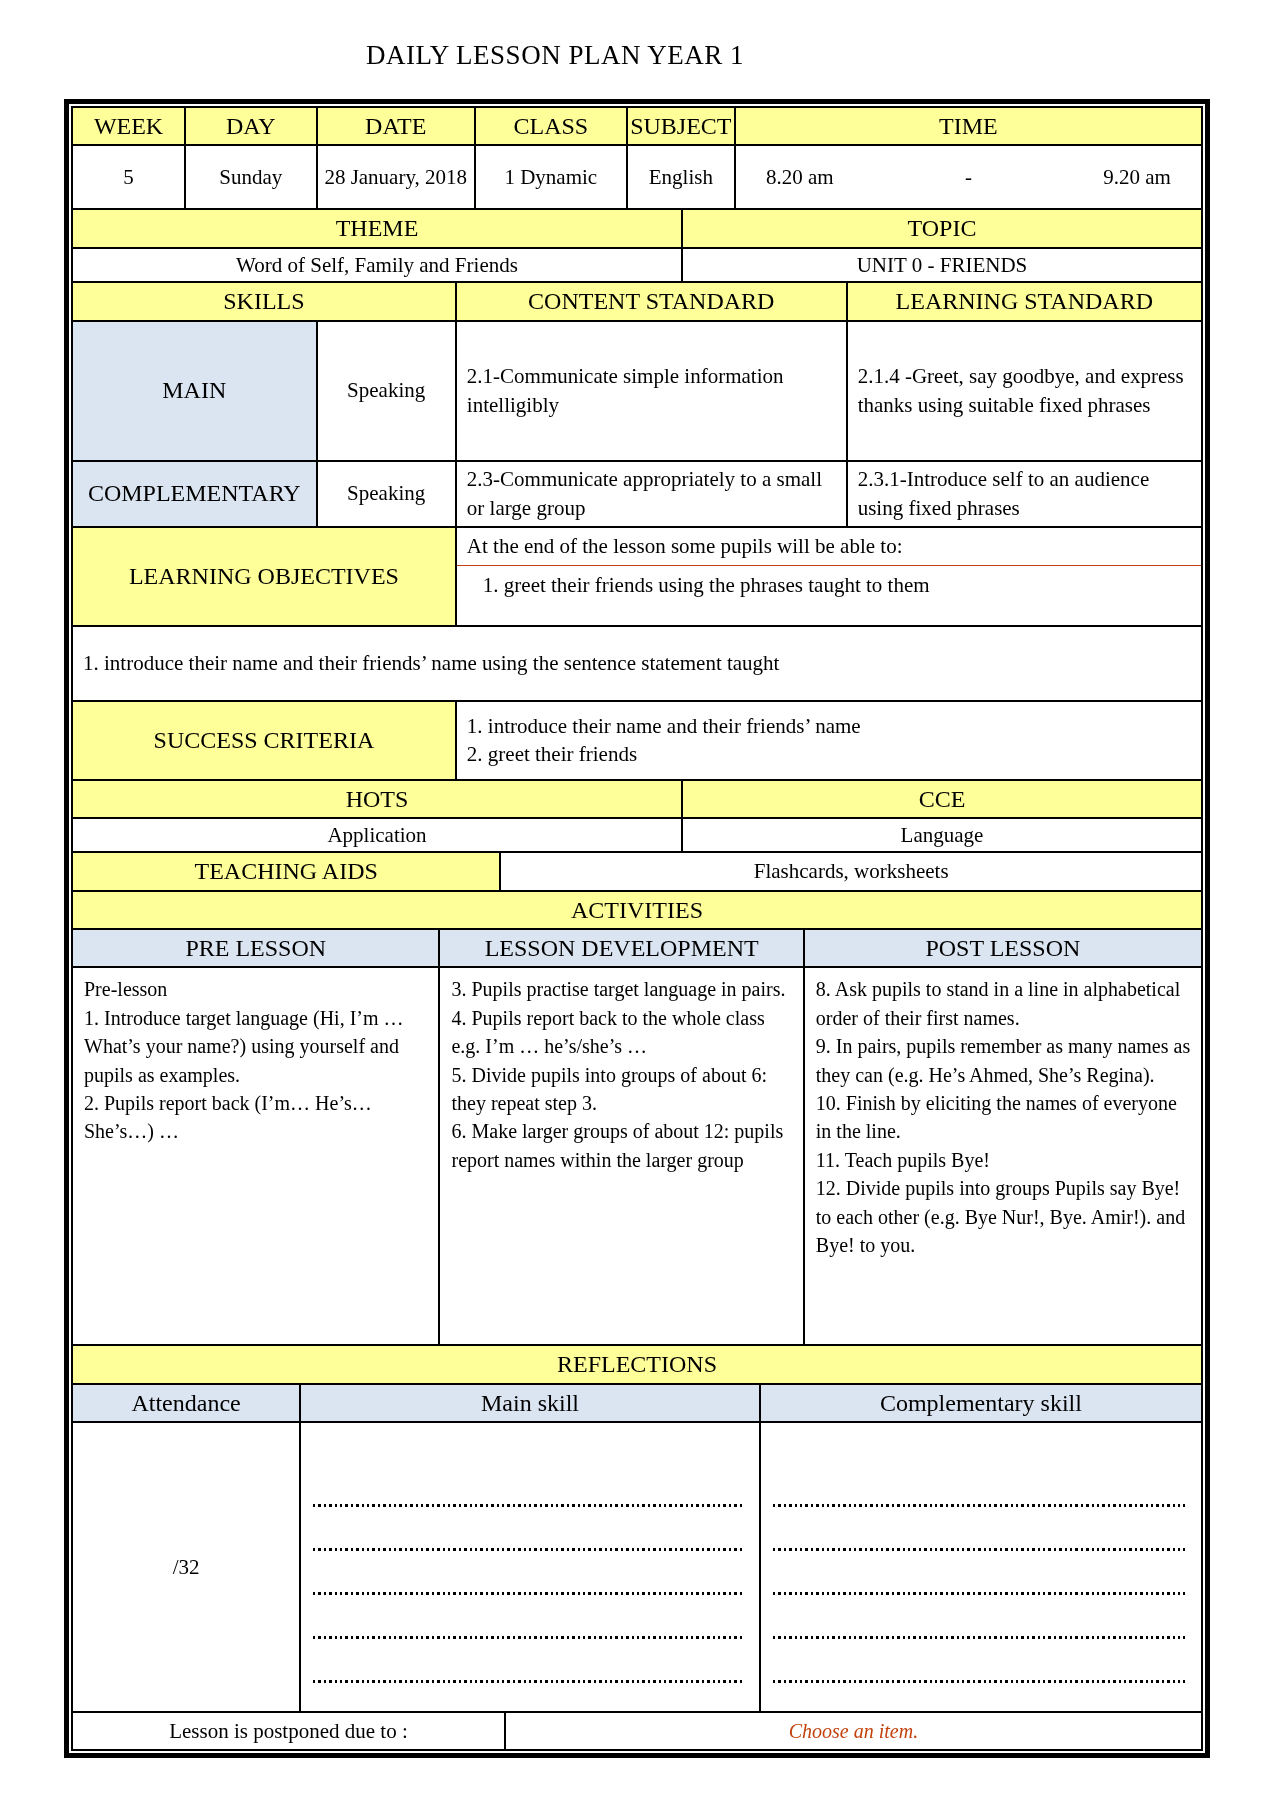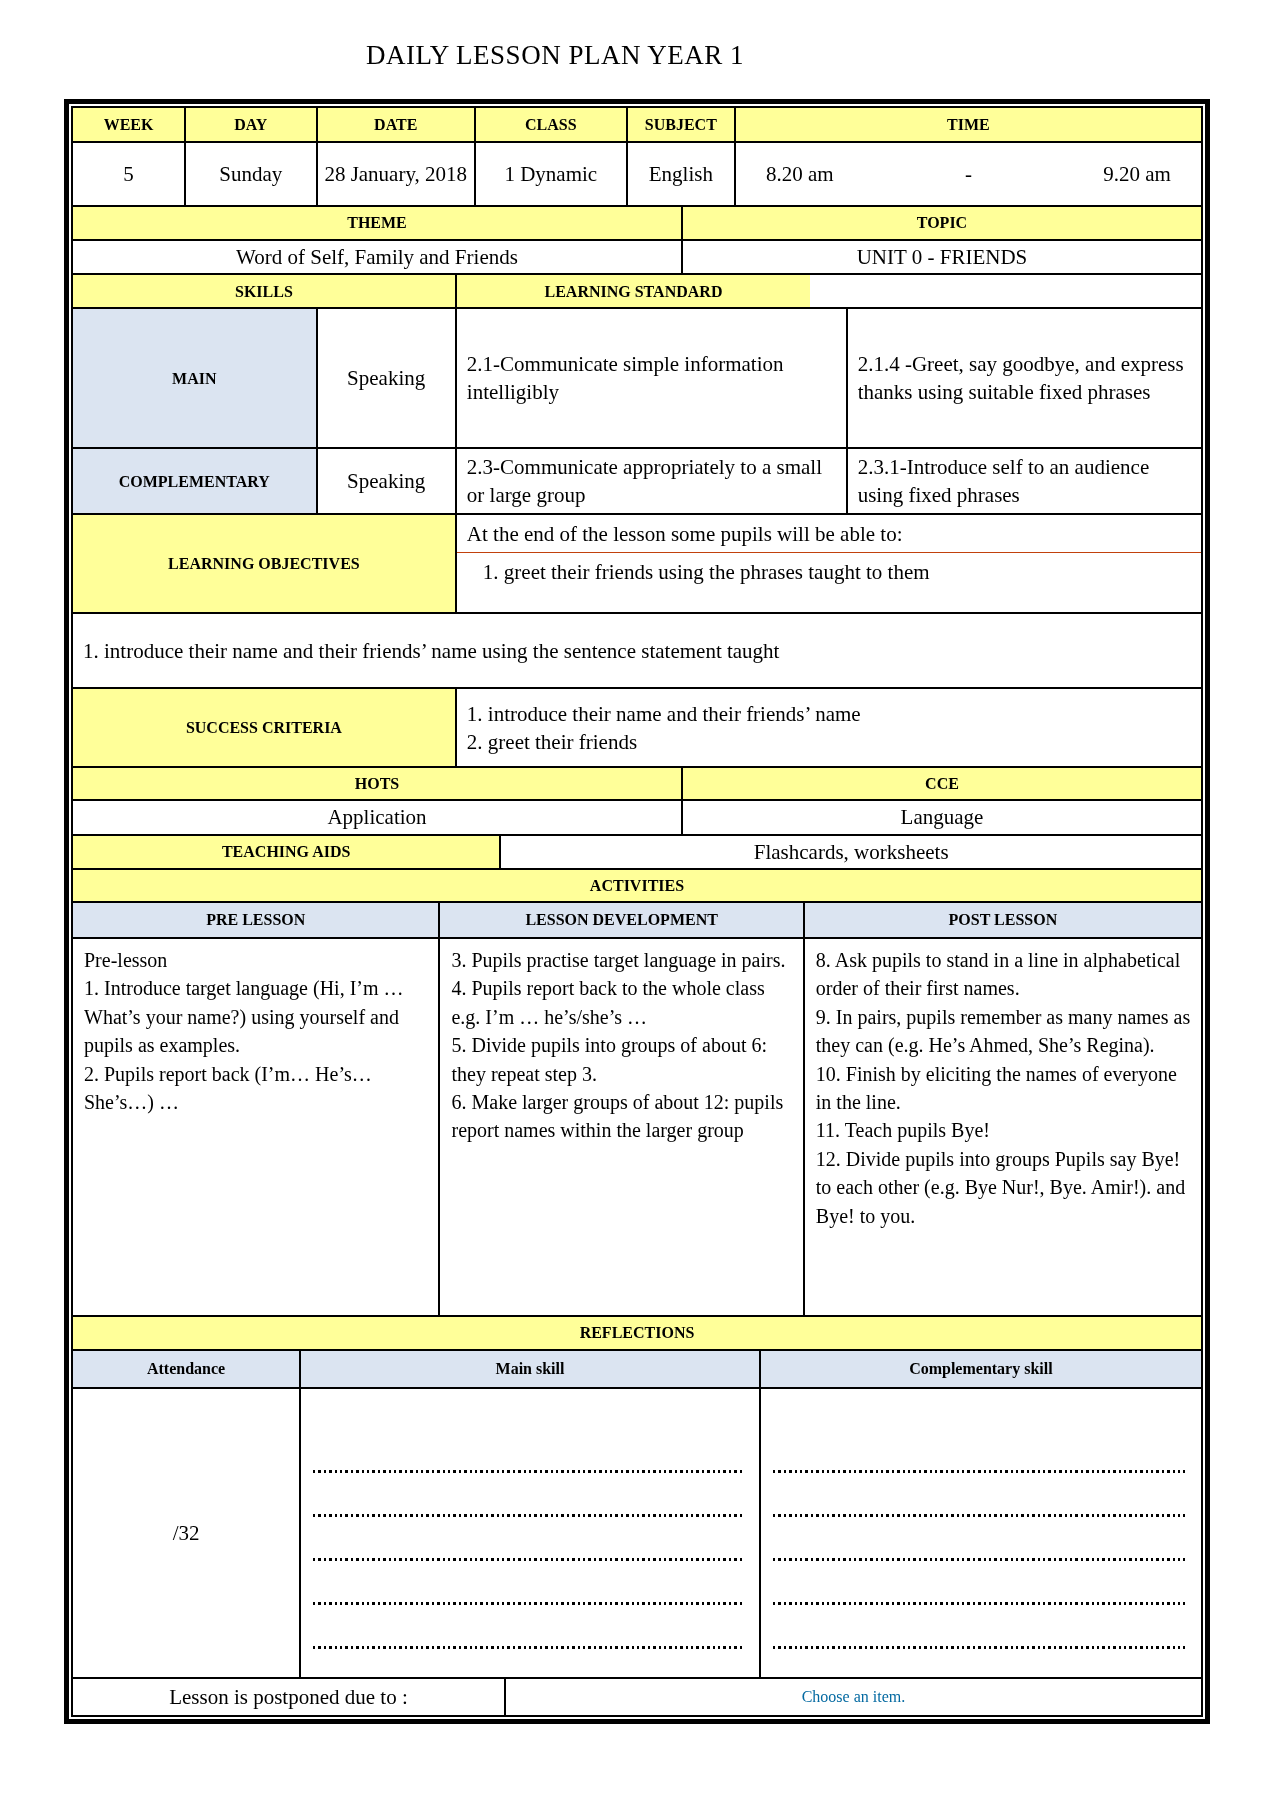--- a/index.html
+++ b/index.html
@@ -17,21 +17,21 @@
     box-sizing:border-box; border:5px solid #000; padding:2px; background:#fff;
   }
   .frame-inner { border:2px solid #000; }
   .row { display:flex; align-items:stretch; }
   .row + .row { border-top:2px solid #000; }
   .c {
     box-sizing:border-box; display:flex; align-items:center; justify-content:center;
     text-align:center; padding:2px 6px; font-size:21px; line-height:1.35; min-width:0;
   }
   .c + .c { border-left:2px solid #000; }
-  .hdr { font-weight:bold; font-size:16px; }
+  .hdr { font-weight:normal; font-size:24px; }
   .yellow { background:#FFFF99; }
   .blue { background:#DBE4F1; }
   .left { justify-content:flex-start; text-align:left; }
   .top { align-items:flex-start; }
   .prelines { white-space:pre-line; }
   .pad-l { padding-left:10px; }
 
   
   .w-week{width:9.85%} .w-day{width:11.65%} .w-date{width:14.05%}
   .w-class{width:13.45%} .w-subj{width:9.6%} .w-time{width:41.4%}
@@ -83,21 +83,21 @@
   
   .dots-cell { flex-direction:column; align-items:stretch; justify-content:flex-start; padding:0; }
   .dotline {
     height:3px; margin:0 16px 0 12px;
     background-image:repeating-linear-gradient(90deg,#000 0 2.4px,transparent 2.4px 5.4px);
     background-position:0 bottom; background-size:100% 3px; background-repeat:no-repeat;
   }
   .dotline.first { margin-top:81px; }
   .dotline + .dotline { margin-top:41px; }
 
-  .placeholder { color:#0369a1; font-size:16px; }
+  .placeholder { color:#c2410c; font-size:20px;font-style:italic; }
 </style>
 </head>
 <body>
 
 <div class="doc-title">DAILY LESSON PLAN YEAR 1</div>
 
 <div class="frame">
   <div class="frame-inner">
 
     <div class="row r-header">
@@ -128,20 +128,21 @@
       <div class="c hdr yellow w-theme">THEME</div>
       <div class="c hdr yellow w-topic">TOPIC</div>
     </div>
     <div class="row r-themeval">
       <div class="c w-theme">Word of Self, Family and Friends</div>
       <div class="c w-topic">UNIT 0 - FRIENDS</div>
     </div>
 
     <div class="row r-skillshdr">
       <div class="c hdr yellow w-skhdr">SKILLS</div>
+      <div class="c hdr yellow w-sk3">CONTENT STANDARD</div>
       <div class="c hdr yellow w-sk4">LEARNING STANDARD</div>
     </div>
 
     <div class="row r-main">
       <div class="c hdr blue w-sk1">MAIN</div>
       <div class="c w-sk2">Speaking</div>
       <div class="c left pad-l w-sk3">2.1-Communicate simple information intelligibly</div>
       <div class="c left pad-l w-sk4">2.1.4 -Greet, say goodbye, and express thanks using suitable fixed phrases</div>
     </div>
 

